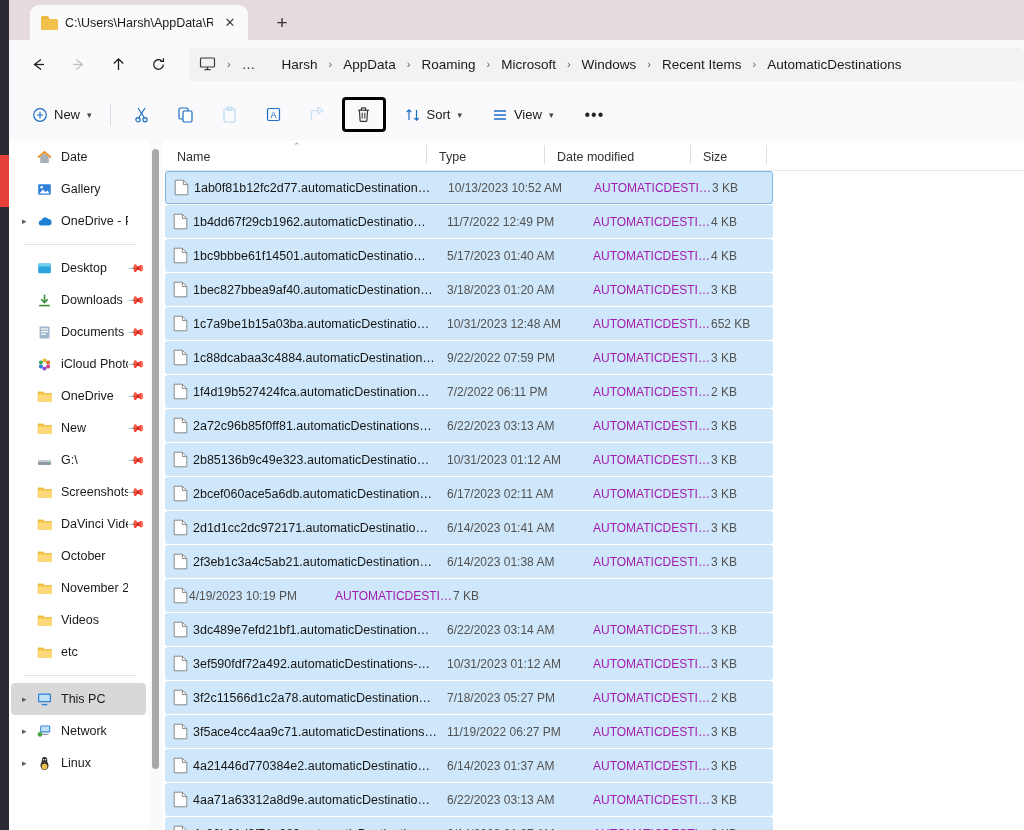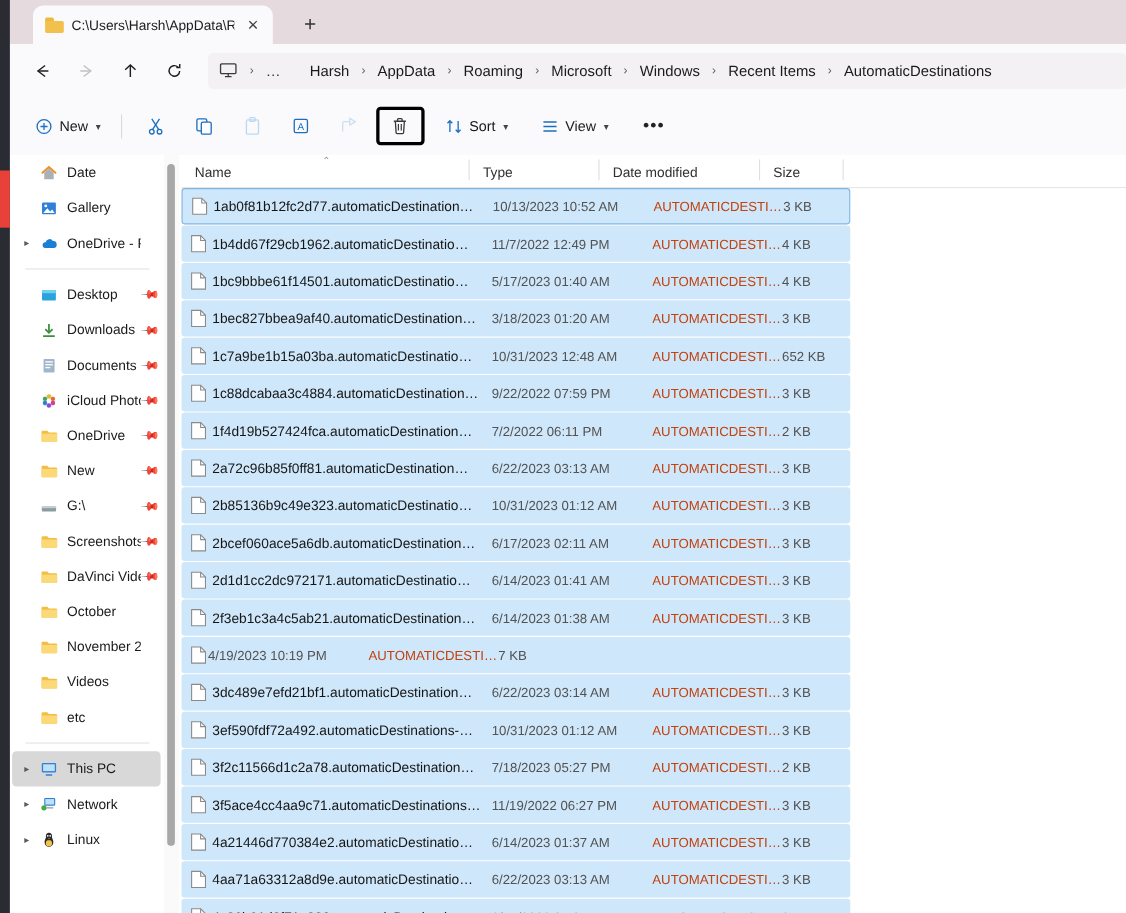--- a/index.html
+++ b/index.html
@@ -294,21 +294,21 @@
     white-space: nowrap; overflow: hidden;
     padding-left: 4px;
   }
   .cell-date {
     width: 146px; flex: 0 0 auto;
     font-size: 12px; color: #525252;
     white-space: nowrap;
   }
   .cell-type {
     width: 118px; flex: 0 0 auto;
-    font-size: 12px; color: #c2410c;
+    font-size: 12px; color: #a21caf;
     white-space: nowrap; overflow: hidden;
   }
   .cell-size {
     width: 60px; flex: 0 0 auto;
     font-size: 12px; color: #525252;
     text-align: left;
     white-space: nowrap;
   }
 </style>
 </head>
@@ -823,21 +823,21 @@
             <span class="cell-type">AUTOMATICDESTI…</span>
             <span class="cell-size">2 KB</span>
           </div>
           <div class="row">
             <span class="file-ico">
               <svg width="15" height="17" viewBox="0 0 15 17">
                 <path d="M1.2 1.2 H9.4 L13.8 5.6 V15.8 H1.2 Z" fill="#ffffff" stroke="#8a8a8a" stroke-width="1"></path>
                 <path d="M9.4 1.2 V5.6 H13.8" fill="none" stroke="#8a8a8a" stroke-width="1"></path>
               </svg>
             </span>
-            <span class="cell-name">2a72c96b85f0ff81.automaticDestination…</span>
+            <span class="cell-name">2a72c96b85f0ff81.automaticDestinations…</span>
             <span class="cell-date">6/22/2023 03:13 AM</span>
             <span class="cell-type">AUTOMATICDESTI…</span>
             <span class="cell-size">3 KB</span>
           </div>
           <div class="row">
             <span class="file-ico">
               <svg width="15" height="17" viewBox="0 0 15 17">
                 <path d="M1.2 1.2 H9.4 L13.8 5.6 V15.8 H1.2 Z" fill="#ffffff" stroke="#8a8a8a" stroke-width="1"></path>
                 <path d="M9.4 1.2 V5.6 H13.8" fill="none" stroke="#8a8a8a" stroke-width="1"></path>
               </svg>

